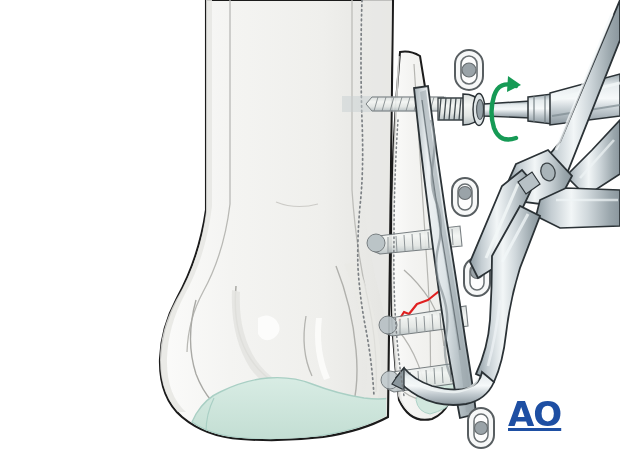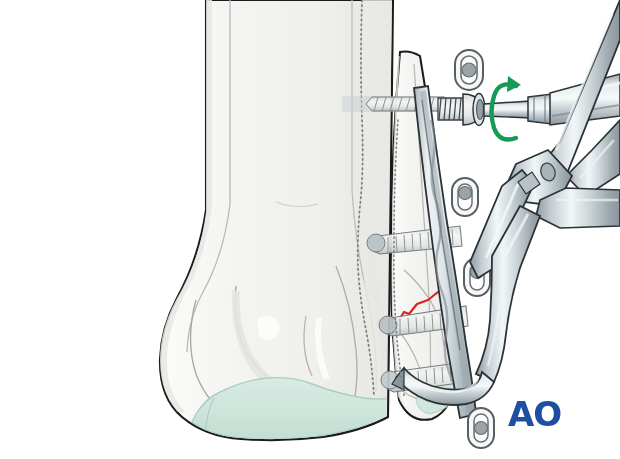--- a/index.html
+++ b/index.html
@@ -32,20 +32,21 @@
     pointer-events: none;
   }
   .logo-text {
     font-family: "DejaVu Sans", sans-serif;
     font-weight: bold;
     font-size: 34px;
     letter-spacing: -1px;
     line-height: 44px;
     color: #1e4fa3;
     user-select: none;
+    text-decoration: underline;
   }
   .sr {
     position: absolute;
     width: 1px;
     height: 1px;
     overflow: hidden;
     clip: rect(0 0 0 0);
     white-space: nowrap;
   }
 </style>

